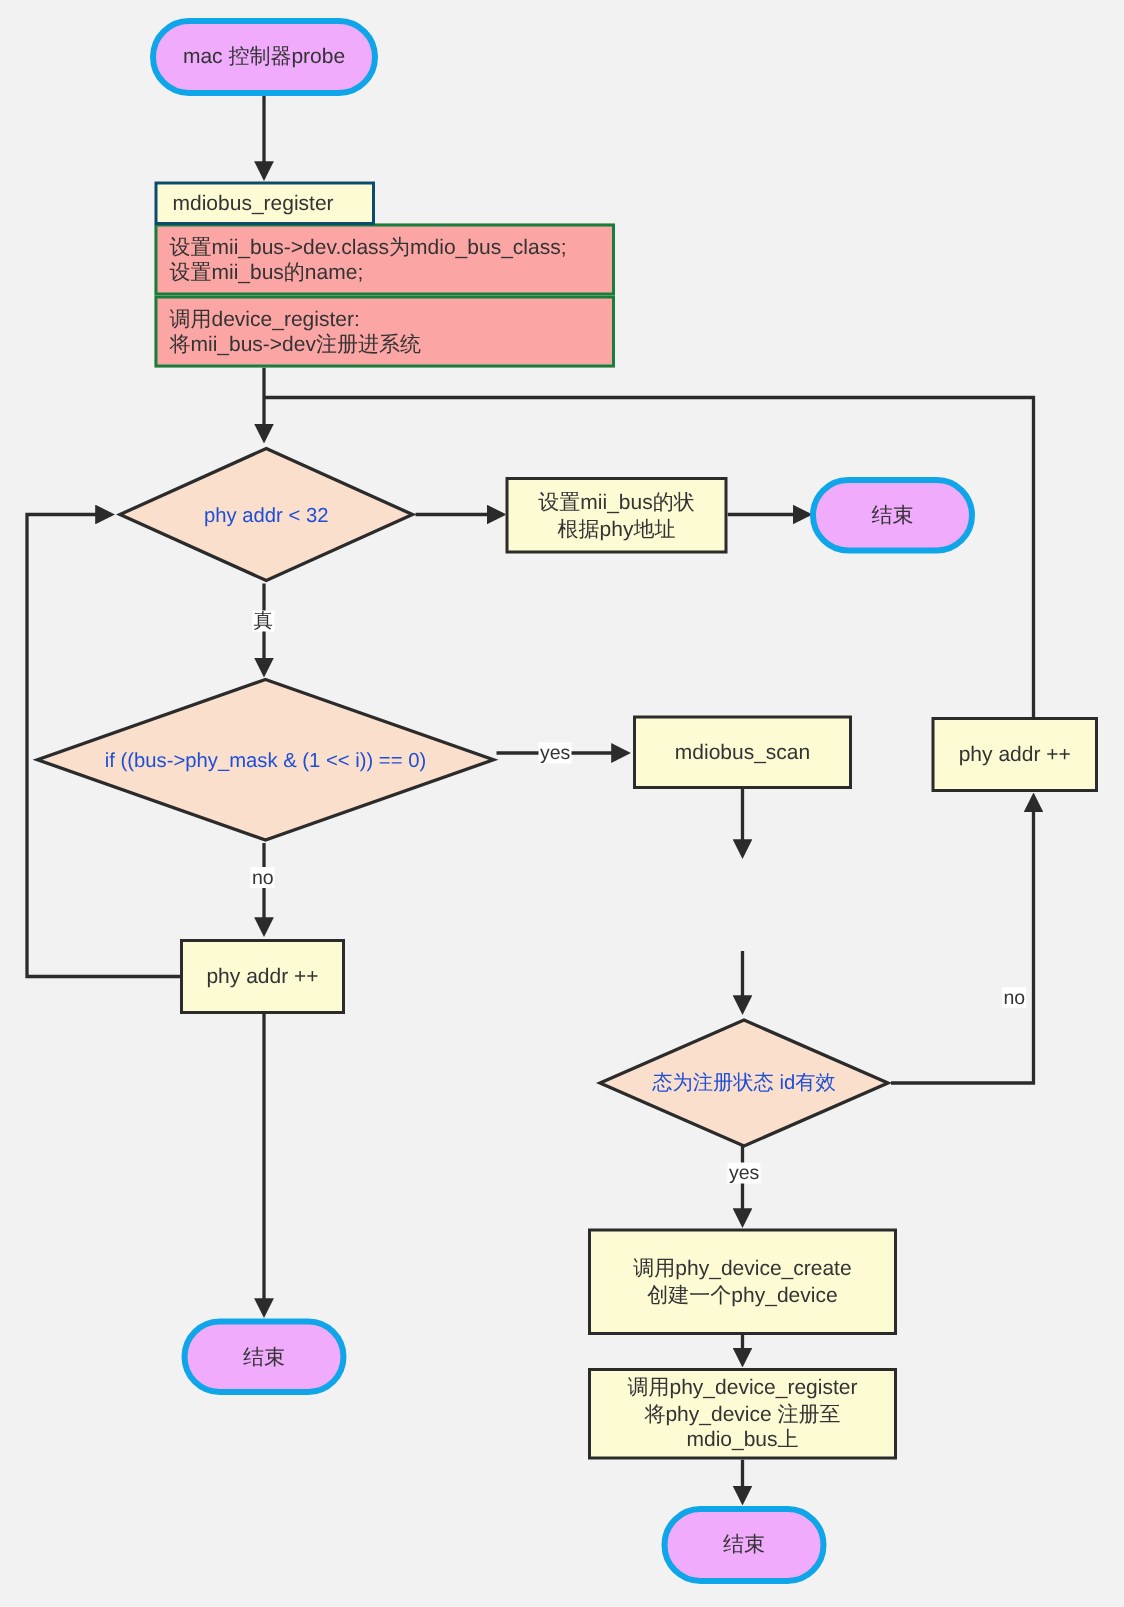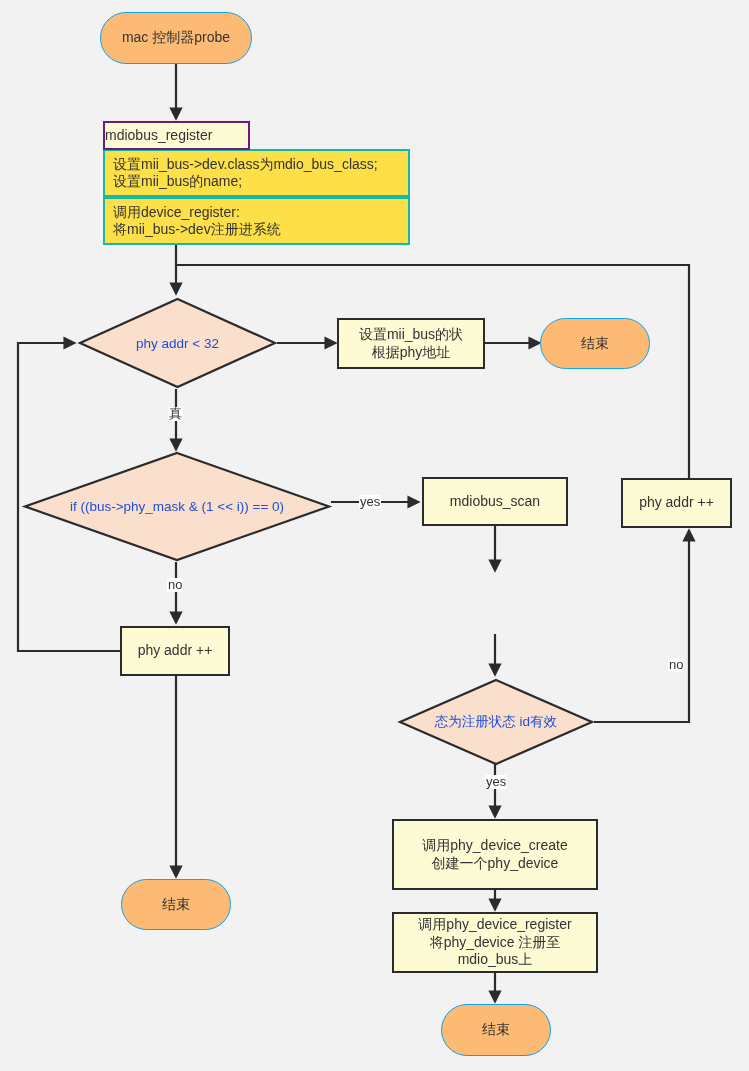--- a/index.html
+++ b/index.html
@@ -32,43 +32,44 @@
     box-sizing: border-box;
     display: flex;
     align-items: center;
     justify-content: center;
     text-align: center;
     color: #333333;
     line-height: 1.25;
     white-space: pre-line;
   }
   .terminal {
-    background: #fdba74;
-    border: 1px solid #0ea5e9;
+    background: #f0abfc;
+    border: 4px solid #0ea5e9;
     border-radius: 26px;
     font-size: 14px;
   }
   .process {
     background: #fdfbd4;
     border: 2px solid #2b2b2b;
     font-size: 14px;
   }
   .noteblock {
-    background: #fde047;
-    border: 2px solid #14b8a6;
+    background: #fca5a5;
+    border: 2px solid #15803d;
     font-size: 14px;
     justify-content: flex-start;
     text-align: left;
     padding: 0 8px;
   }
   .notetab {
     background: #fdfbd4;
-    border: 2px solid #701a75;
+    border: 2px solid #0c4a6e;
     font-size: 14px;
     justify-content: flex-start;
+    padding-left: 10px;
     z-index: 3;
   }
   .diamond-wrap {
     position: absolute;
   }
   .diamond-wrap svg {
     position: absolute;
     left: 0; top: 0;
     overflow: visible;
   }

